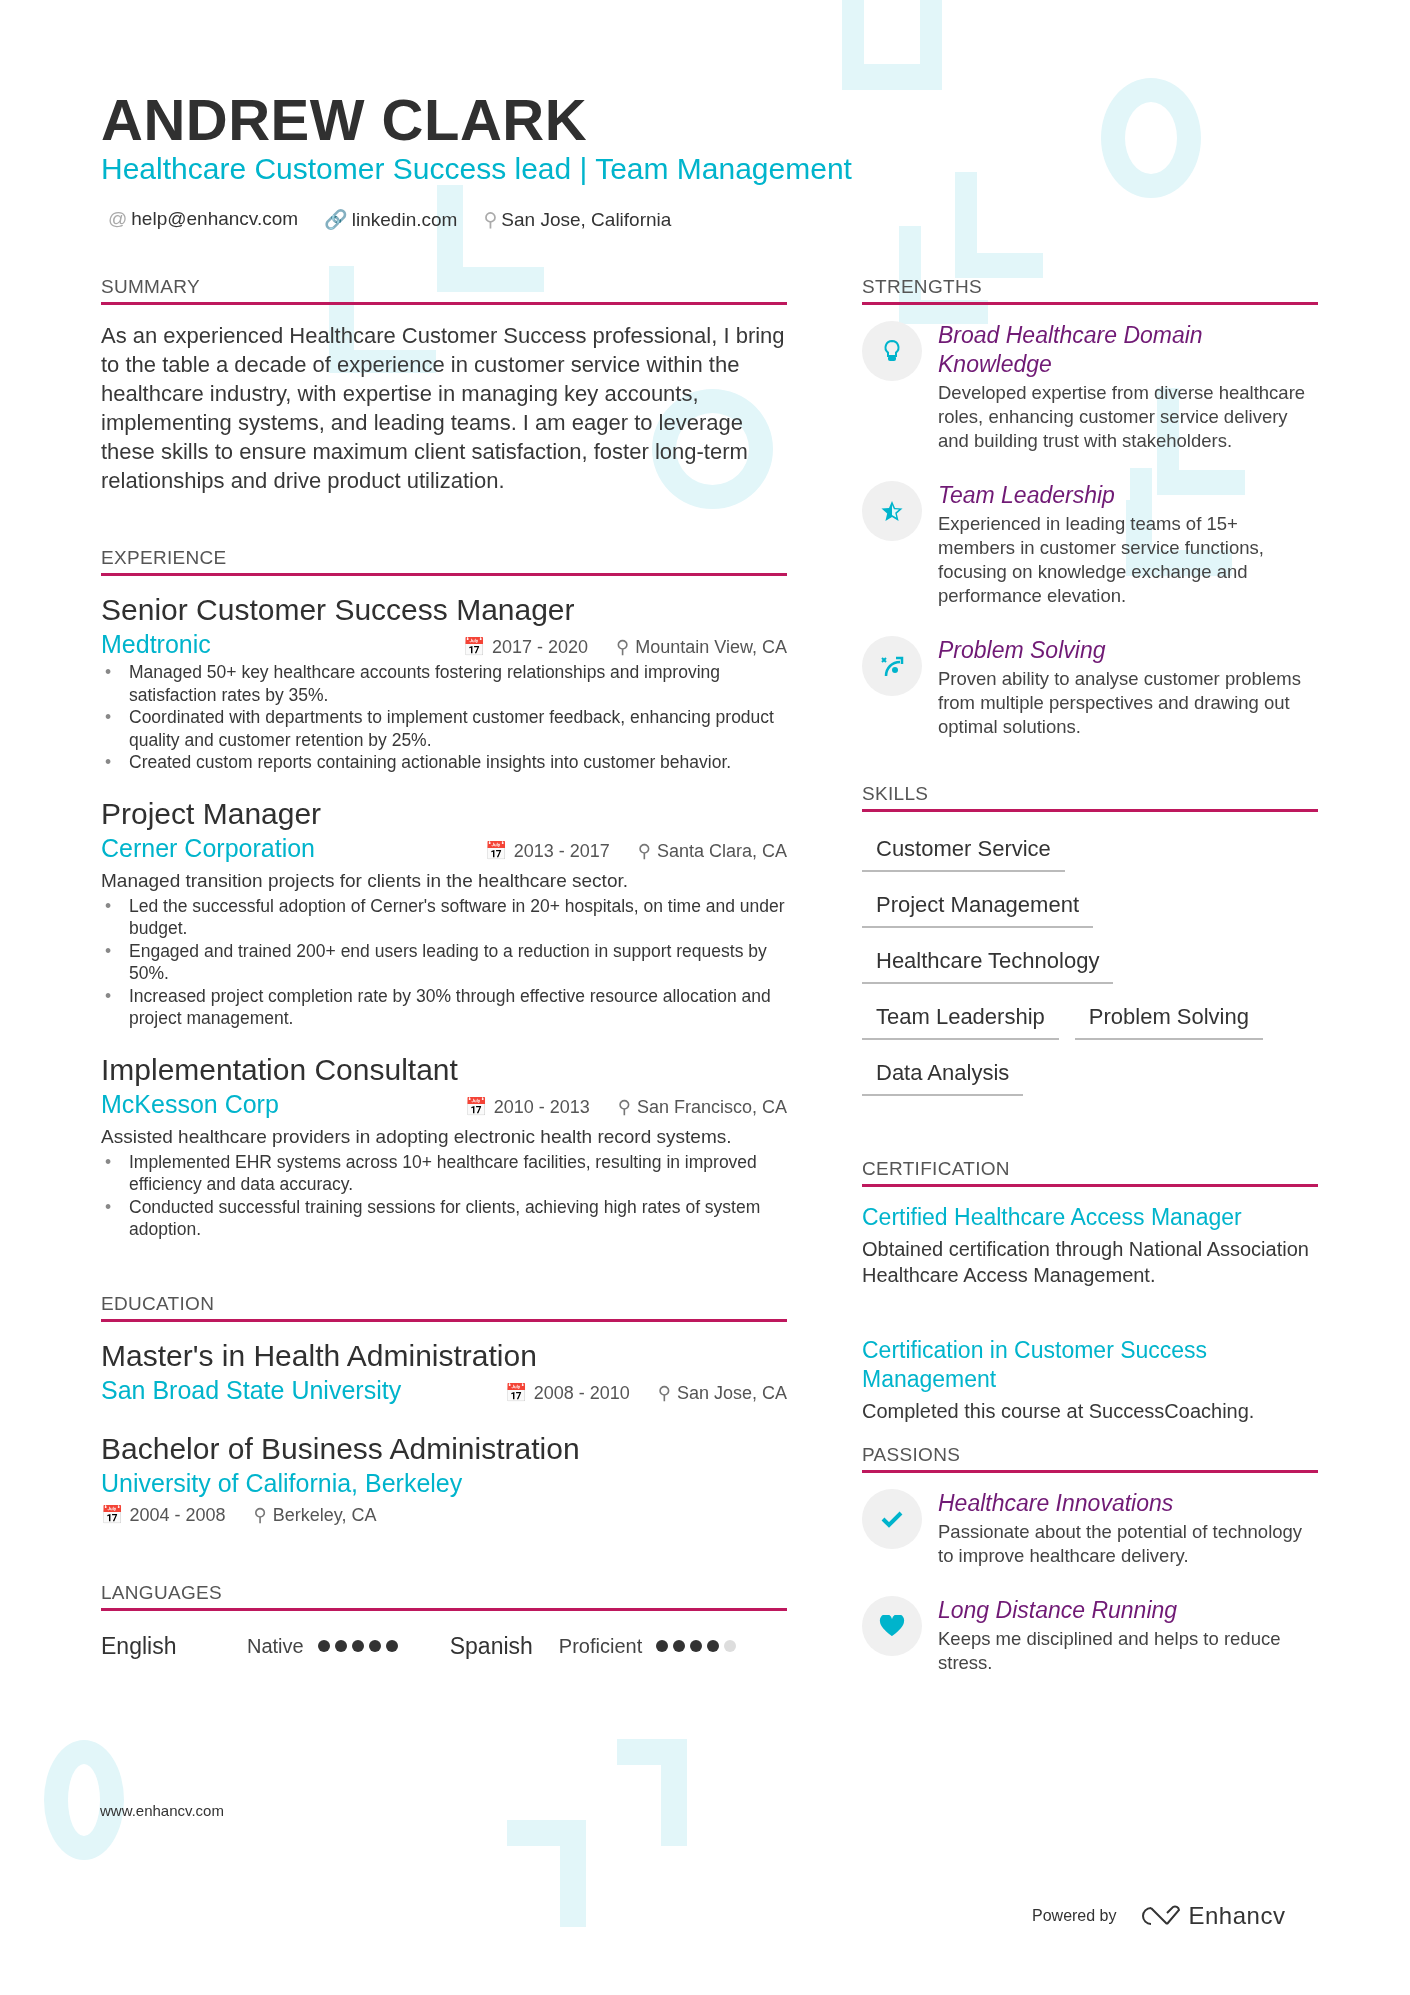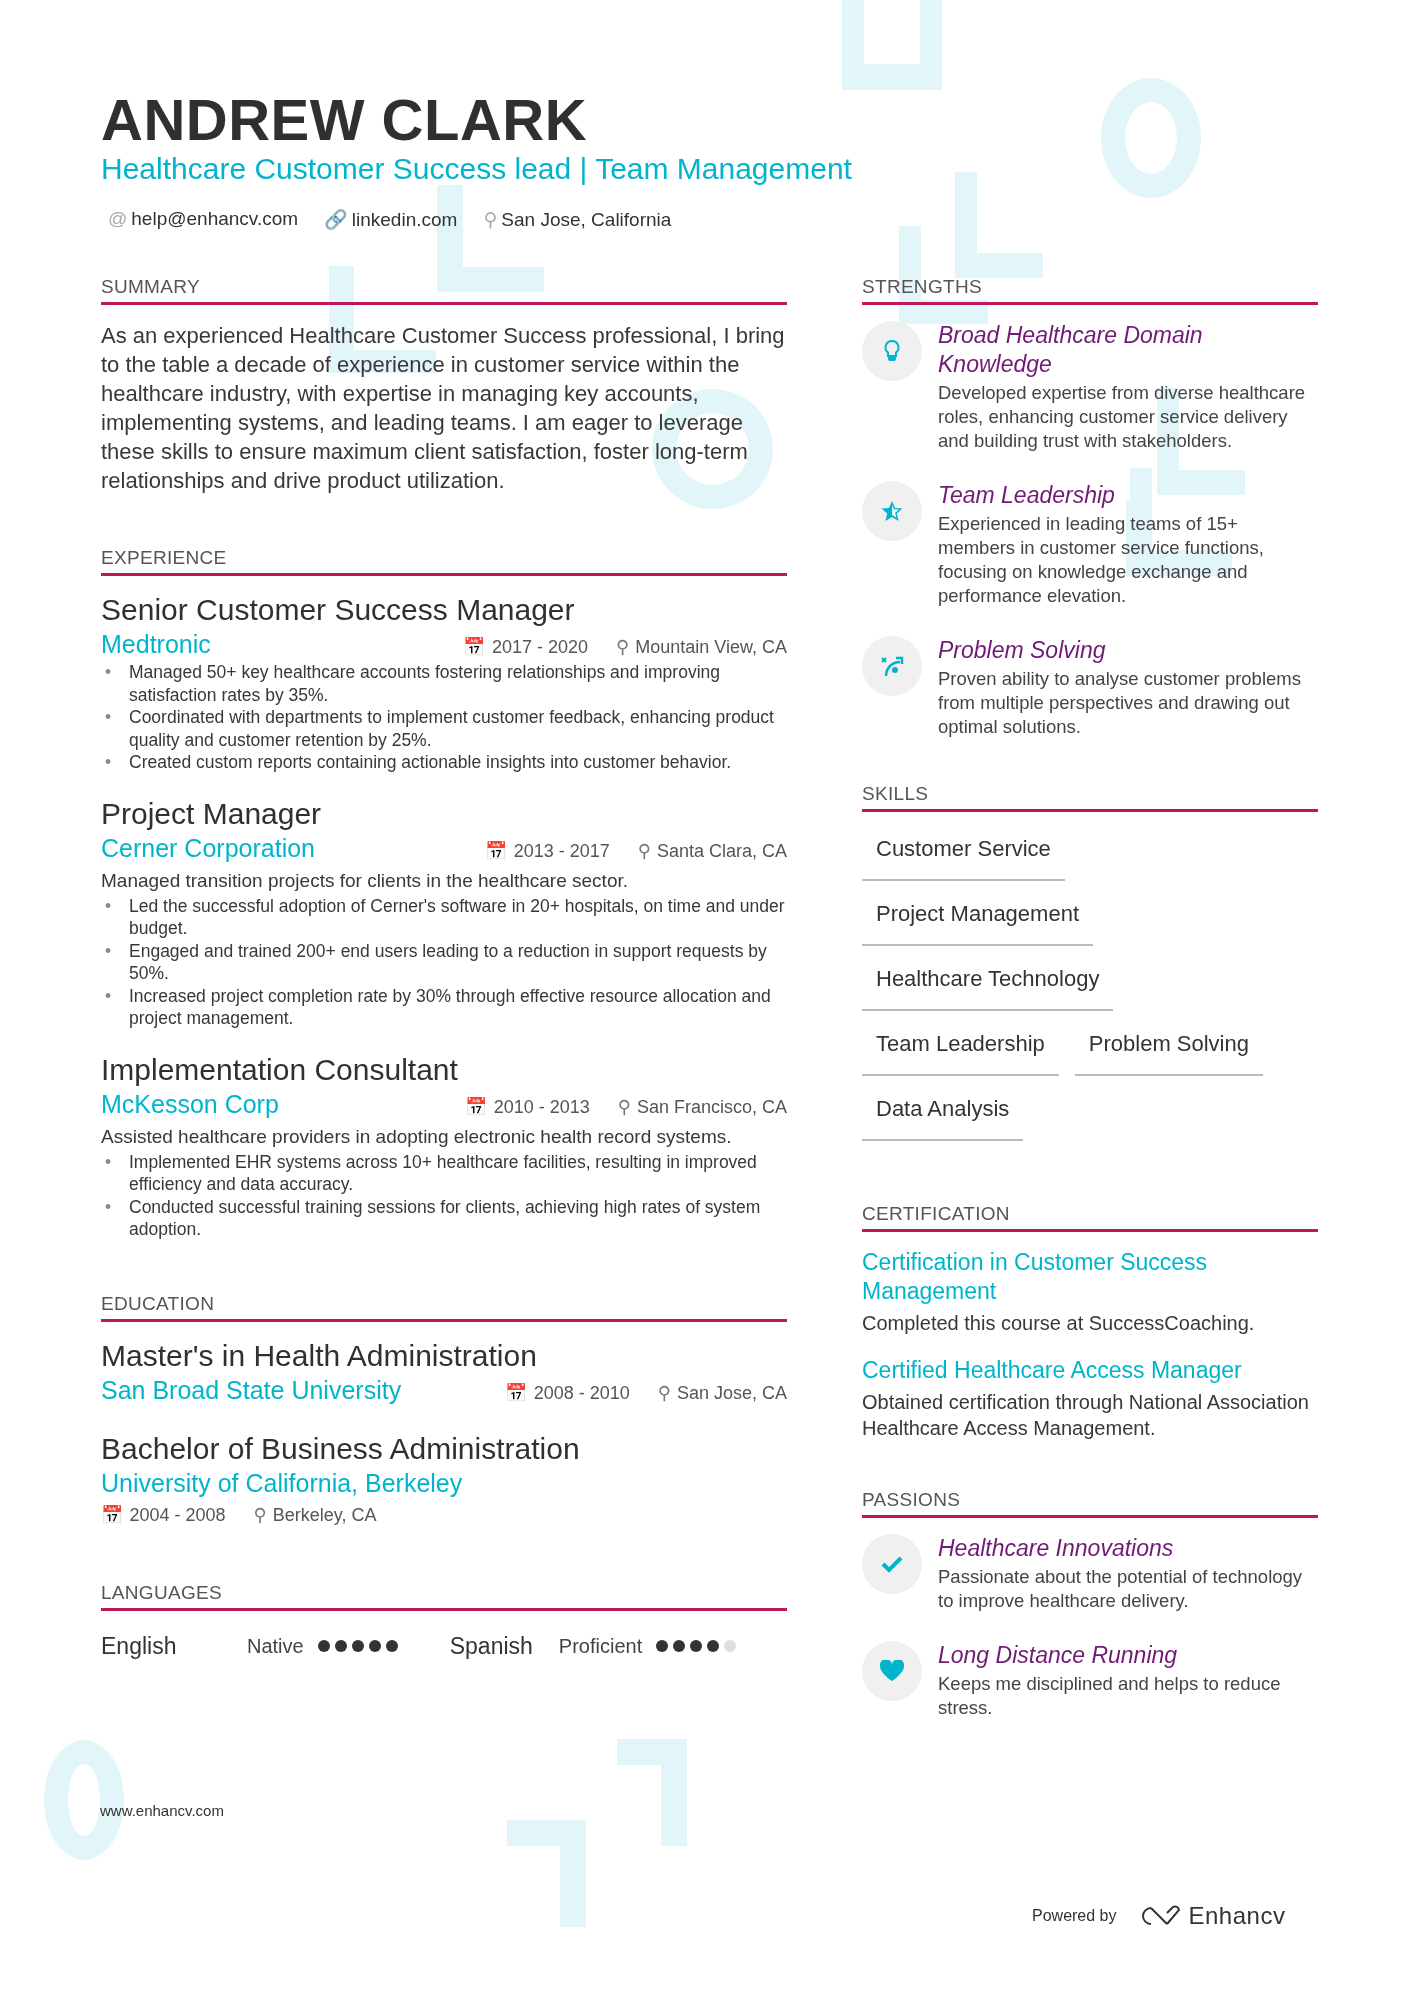--- a/index.html
+++ b/index.html
@@ -39,21 +39,21 @@
   .dot { width: 12px; height: 12px; border-radius: 50%; background: #333; display: inline-block; }
   .dot.off { background: #dddddd; }
 
   .item { display: flex; margin-bottom: 28px; }
   .item .circ { width: 60px; height: 60px; border-radius: 50%; background: #f0f0f0; flex: none; display: flex; align-items: center; justify-content: center; margin-right: 16px; }
   .item .txt { flex: 1; }
   .item .t { font-size: 23px; color: #701a75; line-height: 29px; font-style: italic; }
   .item .d { font-size: 18.5px; color: #444; line-height: 24px; margin-top: 2px; }
 
   .skills { display: flex; flex-wrap: wrap; gap: 0 16px; margin-bottom: 50px; }
-  .skill { font-size: 22px; color: #333; padding: 8px 14px 17px 14px; border-bottom: 2px solid #bbb; margin-bottom: 12px; }
+  .skill { font-size: 22px; color: #333; padding: 8px 14px 8px 14px; border-bottom: 2px solid #bbb; margin-bottom: 12px; }
 
   .cert { margin-bottom: 20px; }
   .cert .ct { font-size: 23px; color: #00b4cc; line-height: 29px; }
   .cert .cd { font-size: 20px; color: #383838; line-height: 26px; margin-top: 4px; }
 
   .footer-l { position: absolute; left: 100px; top: 1802px; font-size: 15px; color: #333; }
   .footer-r { position: absolute; left: 1032px; top: 1902px; display: flex; align-items: center; gap: 20px; font-size: 16px; color: #333; }
   .brand { font-size: 24px; color: #333; display: flex; align-items: center; gap: 6px; letter-spacing: 0.5px; }
 </style>
 </head>
@@ -273,27 +273,27 @@
       <div style="flex-basis:100%;height:0;"></div>
       <span class="skill">Healthcare Technology</span>
       <div style="flex-basis:100%;height:0;"></div>
       <span class="skill">Team Leadership</span>
       <span class="skill">Problem Solving</span>
       <div style="flex-basis:100%;height:0;"></div>
       <span class="skill">Data Analysis</span>
     </div>
 
     <div class="sec-title">CERTIFICATION</div>
+    <div class="cert" style="margin-bottom:48px;">
+      <div class="ct">Certified Healthcare Access Manager</div>
+      <div class="cd">Obtained certification through National Association Healthcare Access Management.</div>
+    </div>
     <div class="cert">
       <div class="ct">Certification in Customer Success Management</div>
       <div class="cd">Completed this course at SuccessCoaching.</div>
-    </div>
-    <div class="cert" style="margin-bottom:48px;">
-      <div class="ct">Certified Healthcare Access Manager</div>
-      <div class="cd">Obtained certification through National Association Healthcare Access Management.</div>
     </div>
 
     <div class="sec-title">PASSIONS</div>
     <div class="item">
       <div class="circ">
         <svg width="24" height="20" viewBox="0 0 24 20">
             <path d="M3 10l6 6L21 4" fill="none" stroke="#00b4cc" stroke-width="4"></path>
           </svg>
       </div>
       <div class="txt">

